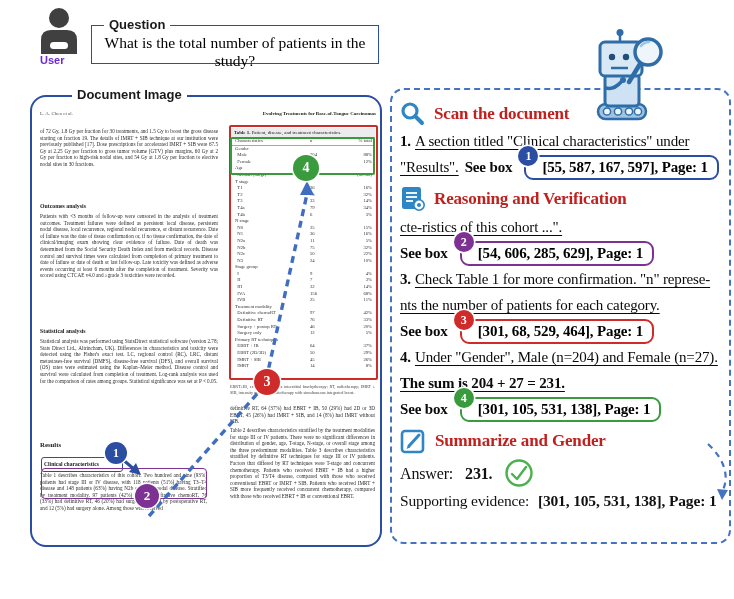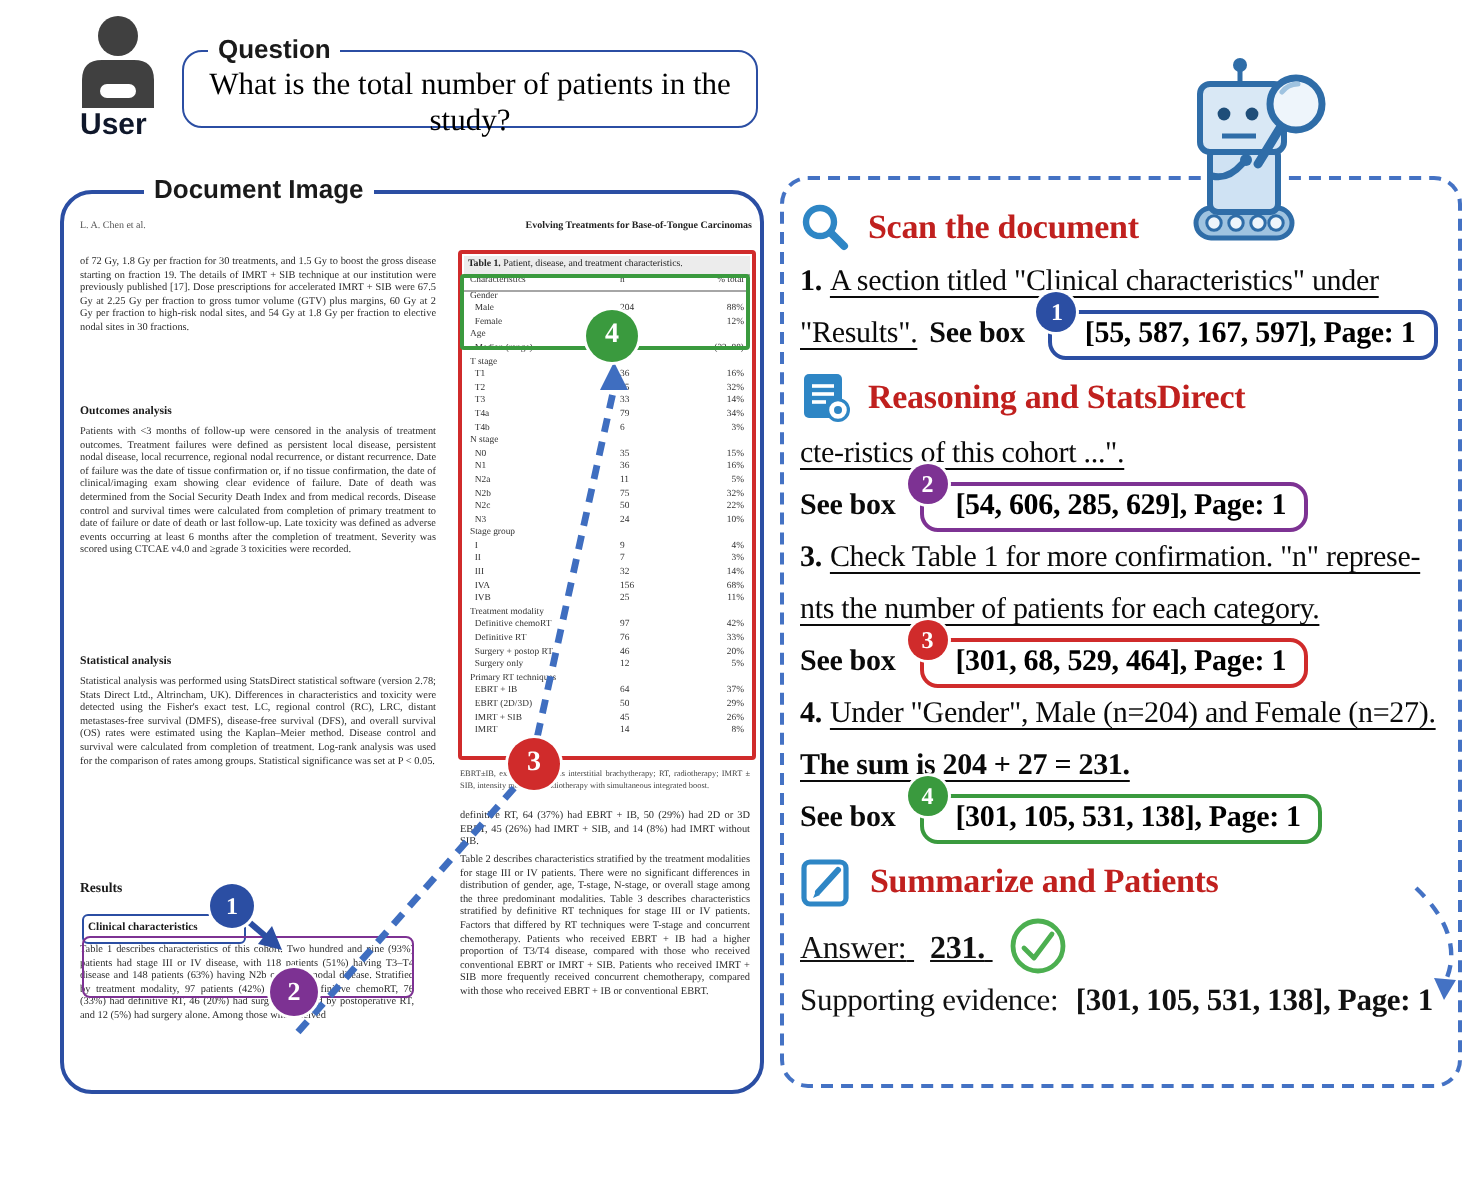--- a/index.html
+++ b/index.html
@@ -1,22 +1,22 @@
 <!DOCTYPE html>
 <html><head>
 <meta charset="utf-8">
 <style>
   html,body{margin:0;padding:0;background:#fff;}
   .stage{position:relative;width:734px;height:599px;background:#fff;overflow:hidden;
          font-family:"Liberation Serif",serif;color:#111;}
   .abs{position:absolute;}
 
   
-  .user-label{font-family:"Liberation Sans",sans-serif;font-weight:bold;font-size:15px;color:#0f172a;}
-  .qbox{border:1.6px solid #2b4ea3;border-radius:10px;background:#fff;}
+  .user-label{font-family:"Liberation Sans",sans-serif;font-weight:bold;font-size:11px;color:#6d28d9;}
+  .qbox{border:1.6px solid #2b4ea3;border-radius:0;background:#fff;}
   .qbox-label,.panel-label{font-family:"Liberation Sans",sans-serif;font-weight:bold;font-size:13px;
          color:#1a1a1a;background:#fff;padding:0 5px;line-height:15px;}
   .qtext{font-size:15.5px;color:#000;text-align:center;padding-top:8px;}
 
   
   .panel-a{left:30px;top:95px;width:348px;height:448px;border:2px solid #2b4ea3;border-radius:16px;background:#fff;}
   .doc-h{left:8px;top:14px;width:336px;display:flex;justify-content:space-between;font-size:5px;line-height:6px;}
   .doc-h .hl{color:#555;}
   .doc-h .hr{font-weight:bold;color:#222;}
   .dpar{font-size:5.2px;line-height:6.6px;text-align:justify;color:#2b2b2b;}
@@ -51,21 +51,21 @@
   .see{font-weight:bold;margin-left:6px;}
   .evwrap{position:relative;display:inline-block;margin-left:12px;}
   .badge{position:absolute;left:-6px;top:-8px;width:20px;height:20px;border-radius:50%;color:#fff;
          font-weight:bold;font-size:12px;line-height:20px;text-align:center;box-shadow:0 0 0 1.5px #fff;}
   .evbox{display:inline-block;height:21px;line-height:21px;padding:0 9px 0 16px;border-radius:9px;
          border:2px solid;font-weight:bold;font-size:15px;background:#fff;color:#000;text-align:center;}
   .ev-blue .evbox{border-color:#2b4ea3;} .ev-blue .badge{background:#2b4ea3;}
   .ev-purple .evbox{border-color:#7d3293;} .ev-purple .badge{background:#7d3293;}
   .ev-red .evbox{border-color:#d02b2b;} .ev-red .badge{background:#d02b2b;}
   .ev-green .evbox{border-color:#3a9a3e;} .ev-green .badge{background:#3a9a3e;}
-  .ansline{height:30px;line-height:30px;font-size:16px;text-decoration:underline;}
+  .ansline{height:30px;line-height:30px;font-size:16px;}
   .evline{height:26px;line-height:26px;font-size:15.5px;}
 </style>
 </head>
 <body>
 
 <div class="stage">
 
   <svg class="abs" style="left:37px;top:6px;" width="44" height="48" viewBox="0 0 44 48">
     <circle cx="22" cy="12" r="10" fill="#404040"></circle>
     <path d="M4 48 L4 34 Q4 24 14 24 L30 24 Q40 24 40 34 L40 48 Z" fill="#404040"></path>
@@ -366,21 +366,21 @@
 
       <div class="coe-h" style="margin-top:4px;height:30px;">
         <svg width="26" height="26" viewBox="0 0 26 26">
           <rect x="2" y="1" width="19" height="22" rx="2.5" fill="#2e86c5"></rect>
           <line x1="6" y1="7" x2="17" y2="7" stroke="#fff" stroke-width="1.8"></line>
           <line x1="6" y1="11" x2="17" y2="11" stroke="#fff" stroke-width="1.8"></line>
           <line x1="6" y1="15" x2="13" y2="15" stroke="#fff" stroke-width="1.8"></line>
           <circle cx="19" cy="19" r="5.2" fill="#fff" stroke="#2e86c5" stroke-width="1.6"></circle>
           <circle cx="19" cy="19" r="2" fill="#2e86c5"></circle>
         </svg>
-        <span class="ht">Reasoning and StatsDirect</span>
+        <span class="ht">Reasoning and Verification</span>
       </div>
 
       <p class="step">
         <span class="ln"><span class="ut">cte-ristics of this cohort ...".</span></span>
         <span class="ln"><b class="see" style="margin-left:0;">See box</b><span class="evwrap ev-purple"><span class="badge">2</span><span class="evbox">[54, 606, 285, 629], Page: 1</span></span></span>
       </p>
 
       <p class="step">
         <span class="ln"><b class="num">3.</b><span class="ut">Check Table 1 for more confirmation.  "n" represe-</span></span>
         <span class="ln"><span class="ut">nts the number of patients for each category.</span></span>
@@ -392,21 +392,21 @@
         <span class="ln"><span class="ut b">The sum is 204 + 27 = 231.</span></span>
         <span class="ln"><b class="see" style="margin-left:0;">See box</b><span class="evwrap ev-green"><span class="badge">4</span><span class="evbox">[301, 105, 531, 138], Page: 1</span></span></span>
       </p>
 
       <div class="coe-h" style="margin-top:4px;height:30px;">
         <svg width="27" height="27" viewBox="0 0 27 27">
           <rect x="2" y="3" width="21" height="21" rx="3" fill="#fff" stroke="#2e86c5" stroke-width="2.6"></rect>
           <line x1="9" y1="18" x2="19" y2="7" stroke="#2e86c5" stroke-width="3" stroke-linecap="round"></line>
           <polygon points="6.5,21 10,19.5 8,17.5" fill="#2e86c5"></polygon>
         </svg>
-        <span class="ht">Summarize and Patients</span>
+        <span class="ht">Summarize and Gender</span>
       </div>
 
       <p class="step ansline" style="margin-top:2px;">
         <span>Answer:</span>
         <b style="margin-left:8px;">231.</b>
         <svg width="30" height="30" viewBox="0 0 30 30" style="vertical-align:-9px;margin-left:8px;">
           <circle cx="15" cy="15" r="12.5" fill="#fff" stroke="#4caf50" stroke-width="2.4"></circle>
           <polyline points="8,16 13,21 22,9" fill="none" stroke="#4caf50" stroke-width="2.4" stroke-linecap="round" stroke-linejoin="round"></polyline>
         </svg>
       </p>

